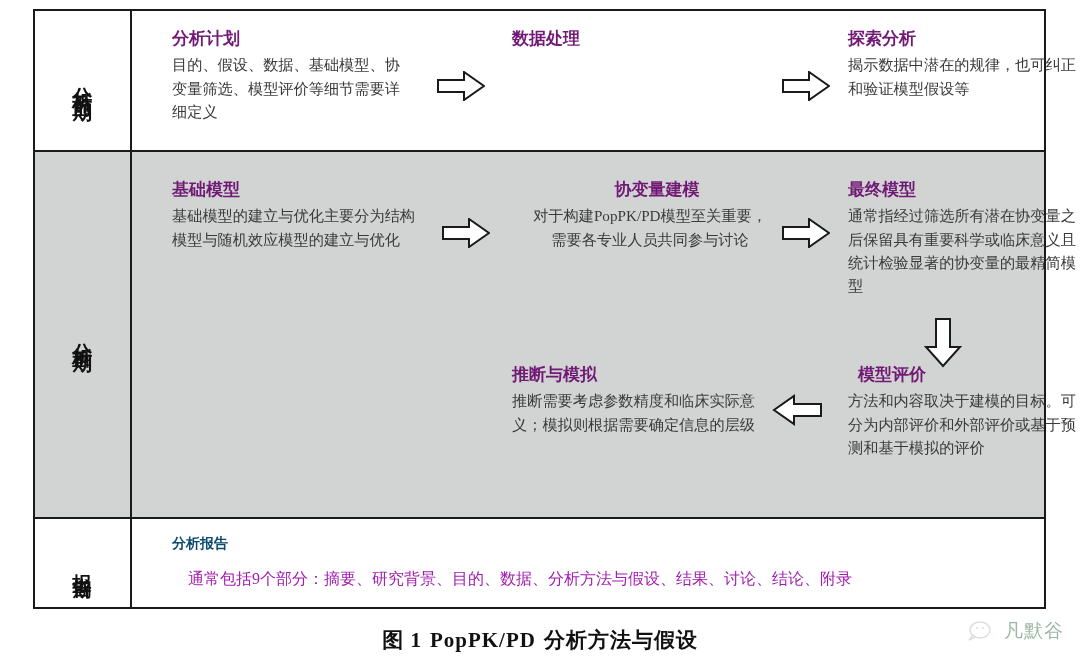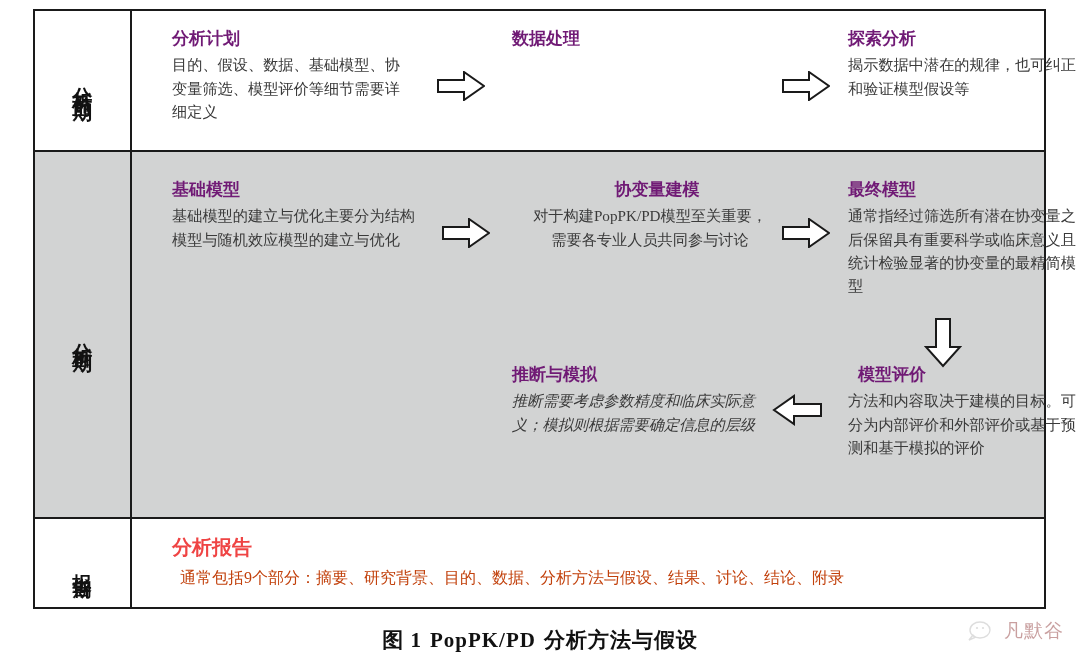--- a/index.html
+++ b/index.html
@@ -100,32 +100,32 @@
   
   .report-block {
     position: absolute;
     left: 40px;
     top: 16px;
     right: 10px;
   }
   .report-title {
     font-family: "Liberation Sans", "DejaVu Sans", sans-serif;
     font-weight: bold;
-    font-size: 20px;
+    font-size: 14px;
     line-height: 1.2;
-    color: #ef4444;
+    color: #0c4a6e;
     margin: 0 0 5px 0;
   }
   .report-desc {
     font-family: "Liberation Serif", "DejaVu Serif", serif;
     font-size: 16px;
     line-height: 1.4;
-    color: #c2410c;
+    color: #a21caf;
     white-space: nowrap;
-    margin: 8px;
+    margin: 16px;
   }
 
   
   .arrow {
     position: absolute;
     line-height: 0;
   }
   .arrow svg { display: block; }
 
   
@@ -151,21 +151,21 @@
     top: 618px;
     display: flex;
     align-items: center;
     gap: 6px;
     opacity: 0.42;
     color: #9a9a9a;
   }
   .watermark .wm-text {
     font-family: "Liberation Sans", "DejaVu Sans", sans-serif;
     font-size: 19px;
-    color: #7f1d1d;
+    color: #14532d;
     letter-spacing: 1px;
   }
   .watermark svg { display: block; }
 </style>
 </head>
 <body>
 
 <div id="page">
 
   <div class="flow-table">
@@ -250,21 +250,21 @@
         </div>
 
         <div class="arrow" style="left:640px; top:242px;">
           <svg width="50" height="32" viewBox="0 0 50 32">
             <polygon points="49,10 22,10 22,2 2,16 22,30 22,22 49,22" fill="#ffffff" stroke="#1a1a1a" stroke-width="2" stroke-linejoin="miter"></polygon>
           </svg>
         </div>
 
         <div class="step" style="left:380px; top:213px; width:262px;">
           <div class="step-title">推断与模拟</div>
-          <div class="step-desc" style="width:248px;font-style:italic;">推断需要考虑参数精度和临床实际意义；模拟则根据需要确定信息的层级</div>
+          <div class="step-desc" style="width:248px;">推断需要考虑参数精度和临床实际意义；模拟则根据需要确定信息的层级</div>
         </div>
 
       </div>
     </div>
 
     <div class="phase-row row-report">
       <div class="phase-label">
         <span class="vtext" style="letter-spacing:3px; font-size:19px;">报告期</span>
       </div>
       <div class="phase-body">

